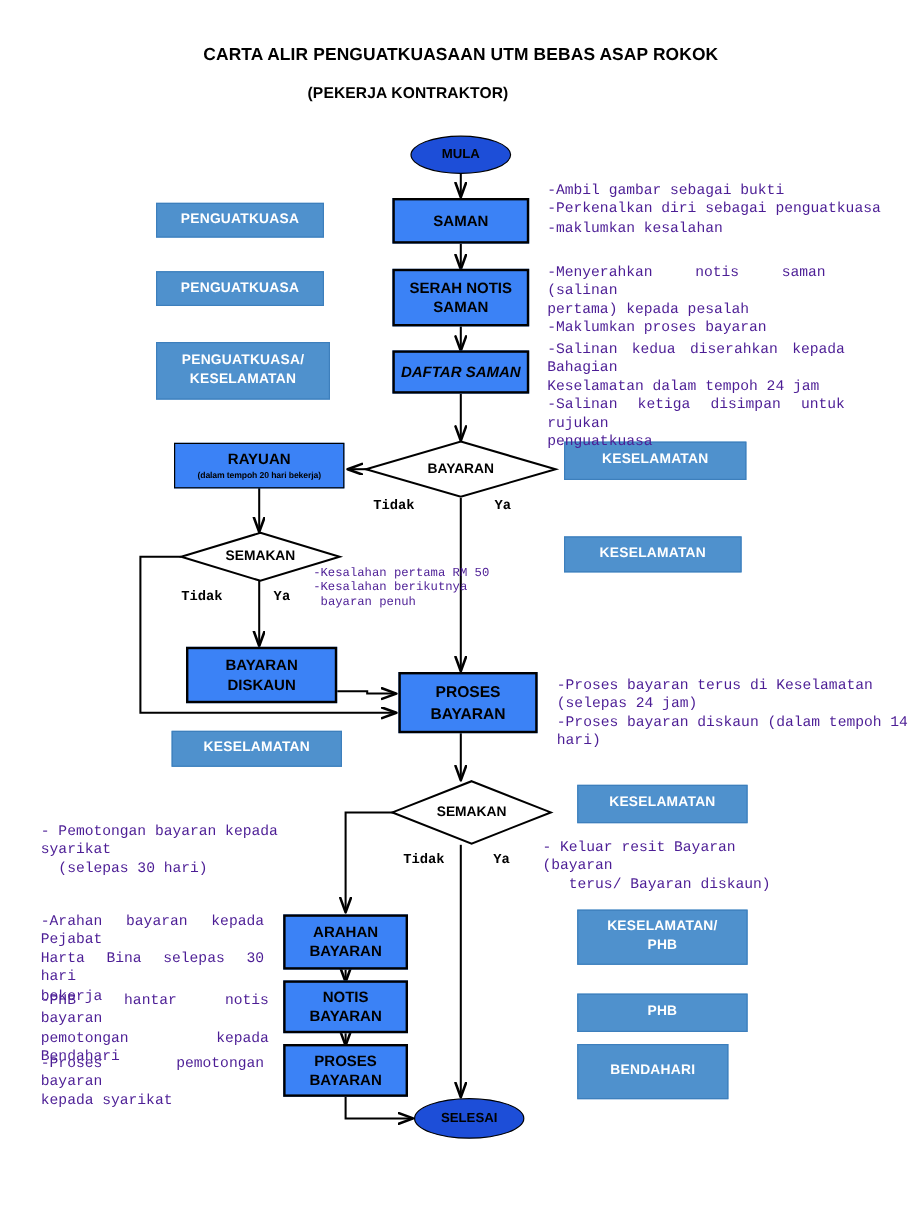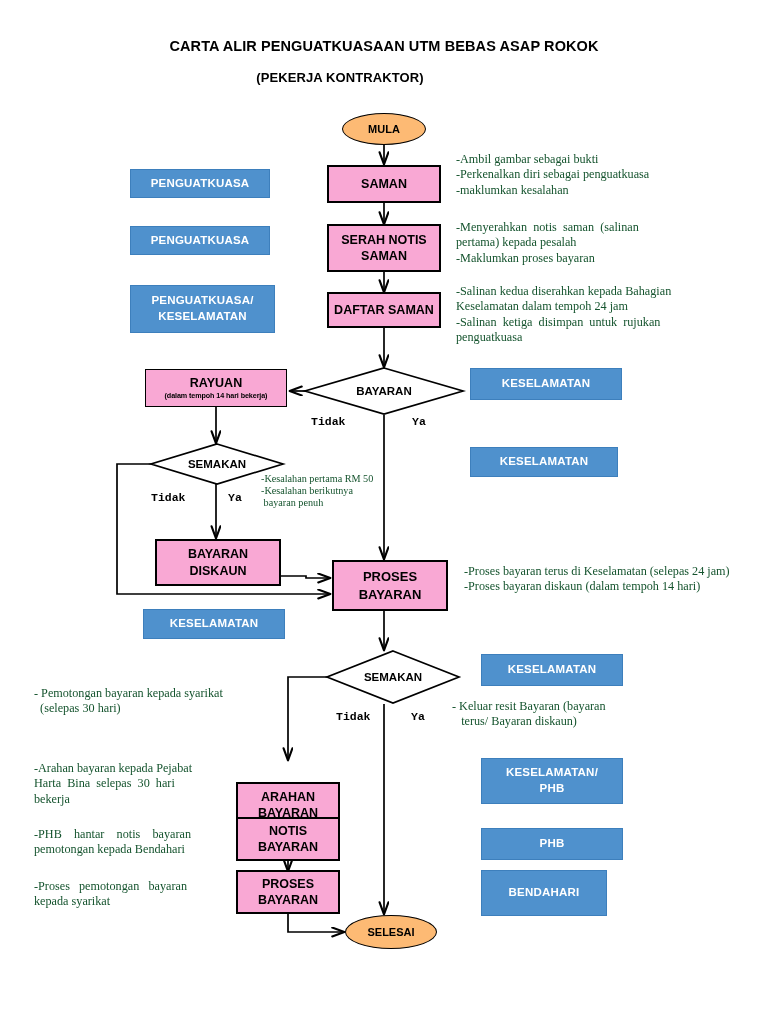--- a/index.html
+++ b/index.html
@@ -16,35 +16,35 @@
     position:absolute;text-align:center;font-weight:bold;
     font-family:"Liberation Sans", sans-serif;
     letter-spacing:.1px;
   }
   #title-main{left:0;top:38px;width:768px;font-size:14.5px;}
   #title-sub{left:0;top:70px;width:680px;font-size:13px;}
 
   
   .pbox{
     position:absolute;box-sizing:border-box;
-    border:2px solid #000;background:#f9a8d4;
+    border:2px solid #000;background:#3b82f6;
     display:flex;align-items:center;justify-content:center;
     text-align:center;font-weight:bold;font-size:12.5px;
     line-height:1.32;font-family:"Liberation Sans", sans-serif;
   }
   .pbox.thin{border-width:1.5px;}
   .pbox .sub{
     display:block;font-size:7.2px;font-weight:bold;margin-top:1px;
     letter-spacing:-.1px;
   }
 
   
   .term{
     position:absolute;box-sizing:border-box;
-    border:1.8px solid #000;background:#fdba74;border-radius:50%;
+    border:1.8px solid #000;background:#1d4ed8;border-radius:50%;
     display:flex;align-items:center;justify-content:center;
     font-weight:bold;font-size:11px;text-align:center;
     font-family:"Liberation Sans", sans-serif;
   }
 
   
   .dia{position:absolute;}
   .dia svg{position:absolute;left:0;top:0;overflow:visible;}
   .dia .dlabel{
     position:absolute;left:0;top:0;width:100%;height:100%;
@@ -60,22 +60,22 @@
     background:#4f91cd;border:1px solid #3d7fbc;
     color:#ffffff;font-weight:bold;font-size:11.5px;
     display:flex;align-items:center;justify-content:center;
     text-align:center;line-height:1.35;
     font-family:"Liberation Sans", sans-serif;
     letter-spacing:.2px;
   }
 
   
   .note{
-    position:absolute;font-family:Liberation Serif, serif;
-    font-size:12.2px;line-height:1.26;color:#14532d;
+    position:absolute;font-family:Liberation Mono, monospace;
+    font-size:12.2px;line-height:1.26;color:#4c1d95;
     white-space:pre-wrap;
   }
   .note.just{text-align:justify;}
   .note.small{font-size:10.2px;line-height:1.2;}
 
   
   .branch{
     position:absolute;font-family:Liberation Mono, monospace;
     font-weight:bold;font-size:11.5px;color:#000;
   }
@@ -143,40 +143,40 @@
 
   <div class="pbox" style="left:327px;top:165px;width:114px;height:38px;">
     <span>SAMAN</span>
   </div>
 
   <div class="pbox" style="left:327px;top:224px;width:114px;height:48px;white-space:pre-line;">
     <span>SERAH NOTIS
 SAMAN</span>
   </div>
 
-  <div class="pbox" style="left:327px;top:292px;width:114px;height:36px;">
+  <div class="pbox" style="left:327px;top:292px;width:114px;height:36px;font-style:italic;">
     <span>DAFTAR SAMAN</span>
   </div>
 
   <div class="pbox thin" style="left:145px;top:369px;width:142px;height:38px;flex-direction:column;line-height:1.15;">
     <span>RAYUAN</span>
-    <span class="sub">(dalam tempoh 14 hari bekerja)</span>
+    <span class="sub">(dalam tempoh 20 hari bekerja)</span>
   </div>
 
   <div class="pbox" style="left:155px;top:539px;width:126px;height:47px;white-space:pre-line;">
     <span>BAYARAN
 DISKAUN</span>
   </div>
 
   <div class="pbox" style="left:332px;top:560px;width:116px;height:51px;white-space:pre-line;font-size:13px;">
     <span>PROSES
 BAYARAN</span>
   </div>
 
-  <div class="pbox" style="left:236px;top:762px;width:104px;height:46px;white-space:pre-line;margin-top:20px;">
+  <div class="pbox" style="left:236px;top:762px;width:104px;height:46px;white-space:pre-line;">
     <span>ARAHAN
 BAYARAN</span>
   </div>
 
   <div class="pbox" style="left:236px;top:817px;width:104px;height:44px;white-space:pre-line;">
     <span>NOTIS
 BAYARAN</span>
   </div>
 
   <div class="pbox" style="left:236px;top:870px;width:104px;height:44px;white-space:pre-line;">

